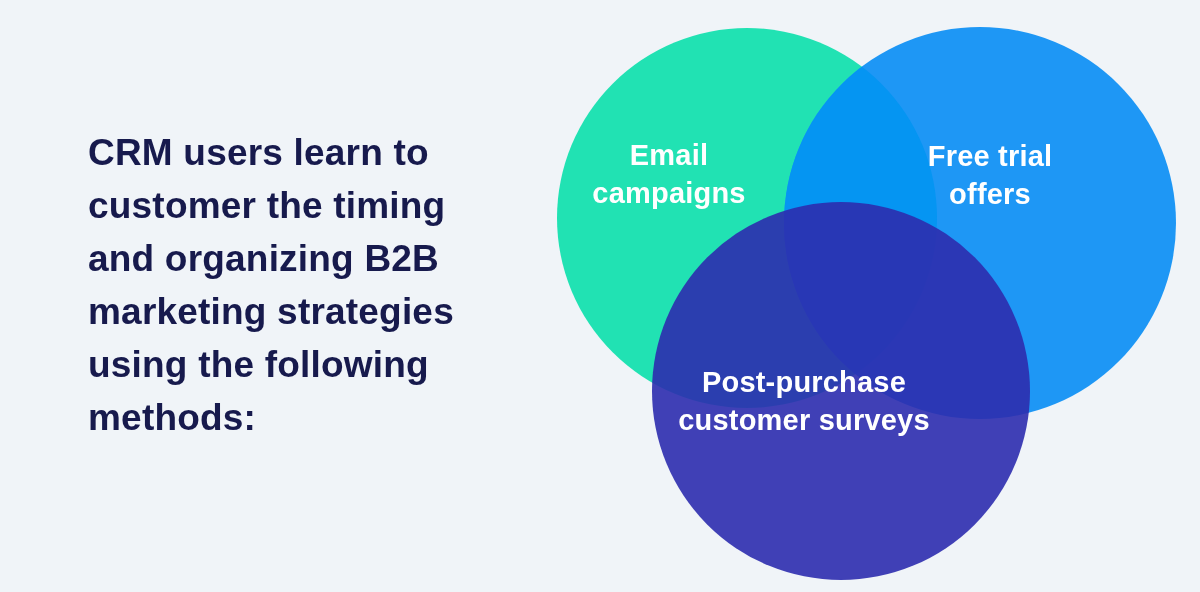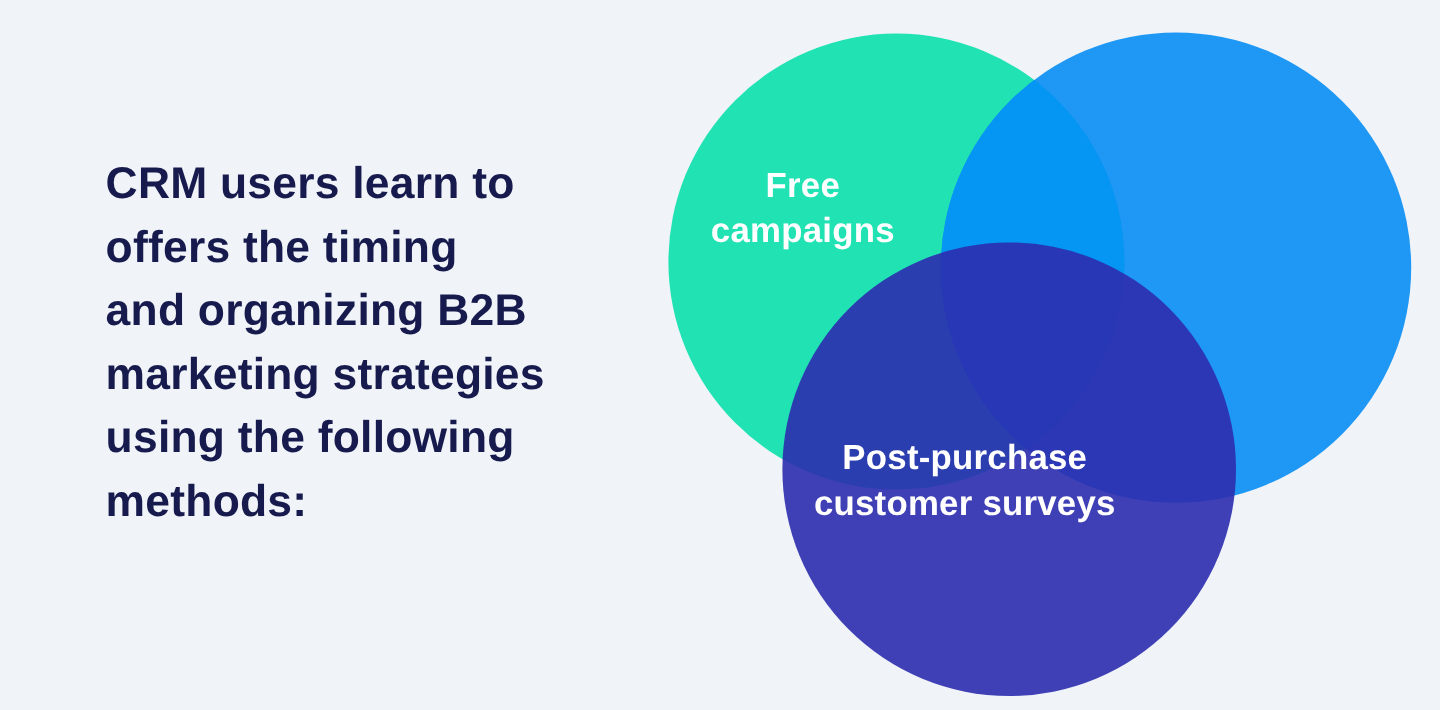--- a/index.html
+++ b/index.html
@@ -56,21 +56,21 @@
     top: 363px;
     width: 360px;
   }
 </style>
 </head>
 <body>
 
 <div class="canvas">
 
   <div class="headline">CRM users learn to
-offers the timing
+customer the timing
 and organizing B2B
 marketing strategies
 using the following
 methods:</div>
 
   <svg class="venn-svg" width="1200" height="592" viewBox="0 0 1200 592">
     <defs>
       <clipPath id="clip-green">
         <circle cx="747" cy="218" r="190"></circle>
       </clipPath>
@@ -78,20 +78,22 @@
 
     <circle cx="747" cy="218" r="190" fill="#21e2b3"></circle>
 
     <circle cx="980" cy="223" r="196" fill="#1e97f5"></circle>
 
     <circle cx="980" cy="223" r="196" clip-path="url(#clip-green)" fill="#0595f2"></circle>
 
     <circle cx="841" cy="391" r="189" fill-opacity="0.9" fill="#2c2cae"></circle>
   </svg>
 
-  <div class="circle-label label-email">Free
+  <div class="circle-label label-email">Email
 campaigns</div>
 
+  <div class="circle-label label-freetrial">Free trial
+offers</div>
 
   <div class="circle-label label-postpurchase">Post-purchase
 customer surveys</div>
 
 </div>
 
 </body></html>

